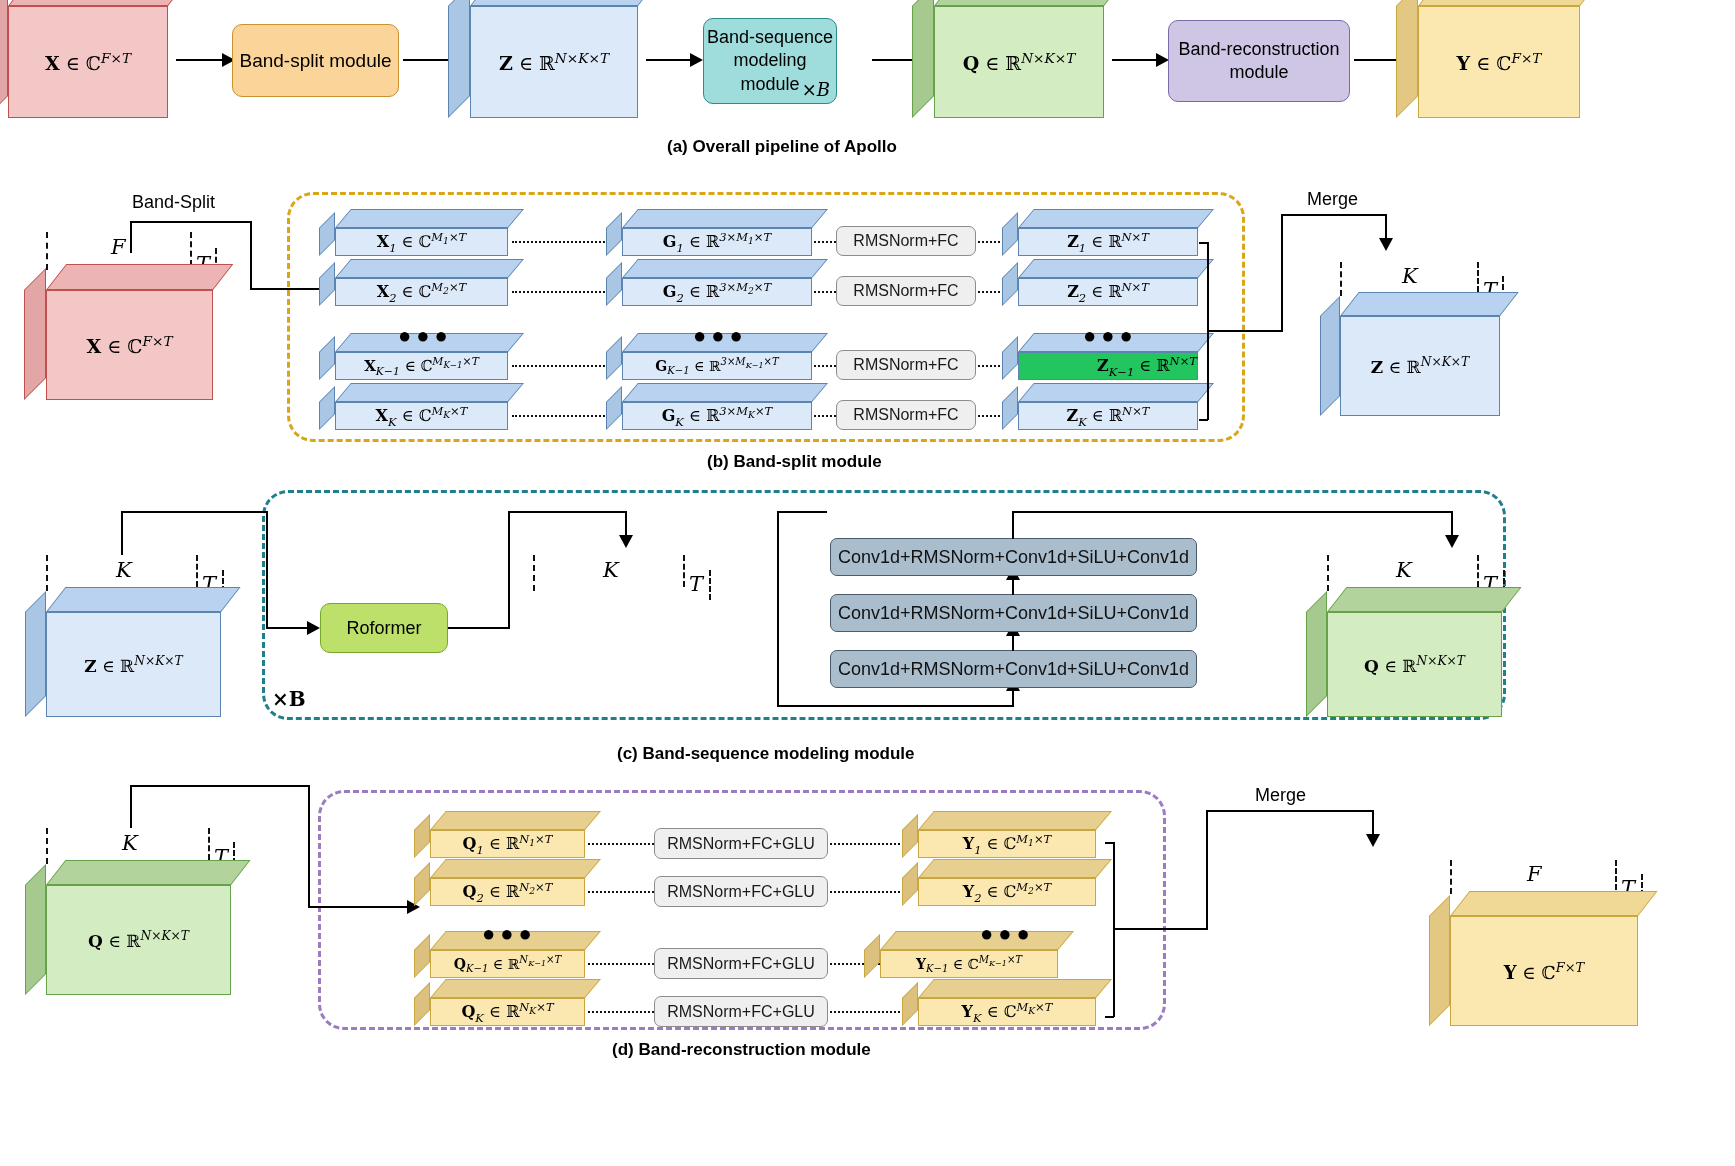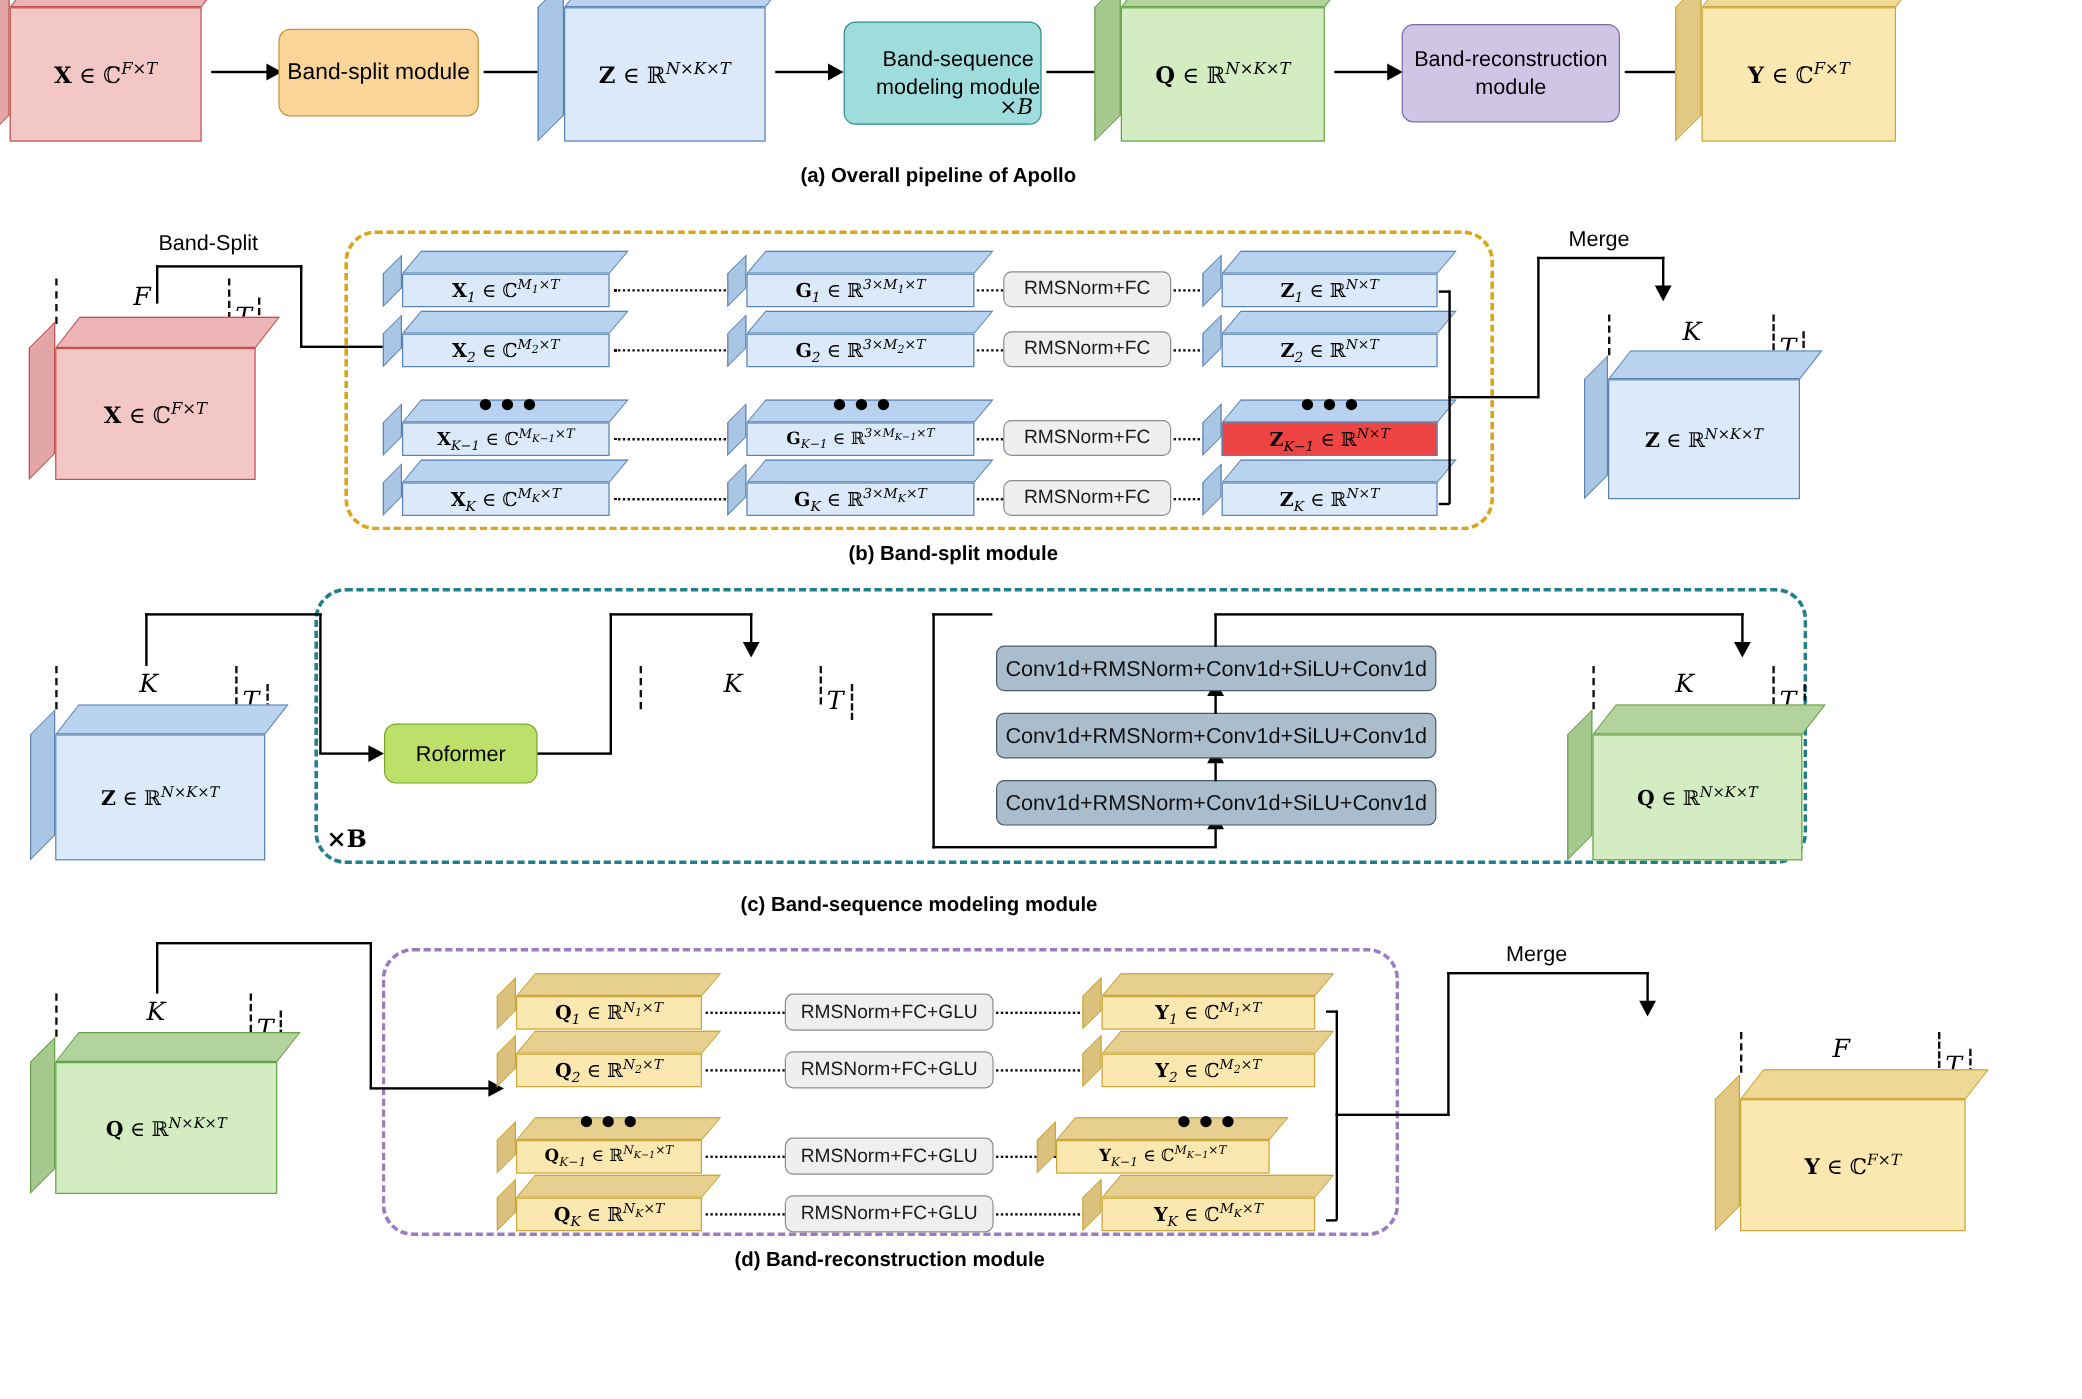--- a/index.html
+++ b/index.html
@@ -105,22 +105,22 @@
         <b>Z</b> ∈ <span style="font-family:'DejaVu Serif',serif;">ℝ</span><span class="sup it">N×K×T</span>
       </span>
     </div>
     <div class="side" style="left:-22px;top:-22px;width:22px;height:112px;background:#aac6e5;border-color:#5b84b1;
                 transform:skewY(-45deg);transform-origin:top right;"></div>
   </div>
 
   <div class="ln hl" style="left:646px;top:59px;width:48px;"></div>
   <div class="arrowR" style="left:690px;top:53px;"></div>
 
-  <div class="rbox" style="left:703px;top:18px;width:165px;height:86px;background:#9fdcdc;border-color:#2b8a8a;
-              flex-direction:column;justify-content:center;align-items:flex-end;">
+  <div class="rbox" style="left:703px;top:18px;width:134px;height:86px;background:#9fdcdc;border-color:#2b8a8a;
+              flex-direction:column;justify-content:center;">
     <div style="font-size:18px;line-height:1.3;">
       <span>Band-sequence</span><br>
       <span>modeling module</span>
     </div>
     <div class="math" style="position:absolute;right:6px;bottom:2px;font-size:18px;">
       ×<span class="it">B</span>
     </div>
   </div>
 
   <div class="ln hl" style="left:872px;top:59px;width:50px;"></div>
@@ -347,21 +347,21 @@
       <span class="math" style="font-size:16px;">
         <b>Z</b><span class="sub it">2</span> ∈ <span style="font-family:'DejaVu Serif',serif;">ℝ</span><span class="sup it">N×T</span>
       </span>
     </div>
   </div>
   <div class="slab" style="left:1018px;top:172px;width:180px;height:28px;">
     <div class="stop" style="left:0;top:-19px;width:180px;height:19px;background:#b9d2ef;border-color:#5b84b1;
                 transform:skewX(-40deg);transform-origin:bottom left;"></div>
     <div class="sside" style="left:-16px;top:-16px;width:16px;height:28px;background:#aac6e5;border-color:#5b84b1;
                 transform:skewY(-45deg);transform-origin:top right;"></div>
-    <div class="sfront" style="background:#ef4444;border-color:#5b84b1;">
+    <div class="sfront" style="background:#22c55e;border-color:#5b84b1;justify-content:flex-end;">
       <span class="math" style="font-size:16px;">
         <b>Z</b><span class="sub it">K−1</span> ∈ <span style="font-family:'DejaVu Serif',serif;">ℝ</span><span class="sup it">N×T</span>
       </span>
     </div>
   </div>
   <div class="dots3" style="left:1083px;top:145px;">●●●</div>
   <div class="slab" style="left:1018px;top:222px;width:180px;height:28px;">
     <div class="stop" style="left:0;top:-19px;width:180px;height:19px;background:#b9d2ef;border-color:#5b84b1;
                 transform:skewX(-40deg);transform-origin:bottom left;"></div>
     <div class="sside" style="left:-16px;top:-16px;width:16px;height:28px;background:#aac6e5;border-color:#5b84b1;

